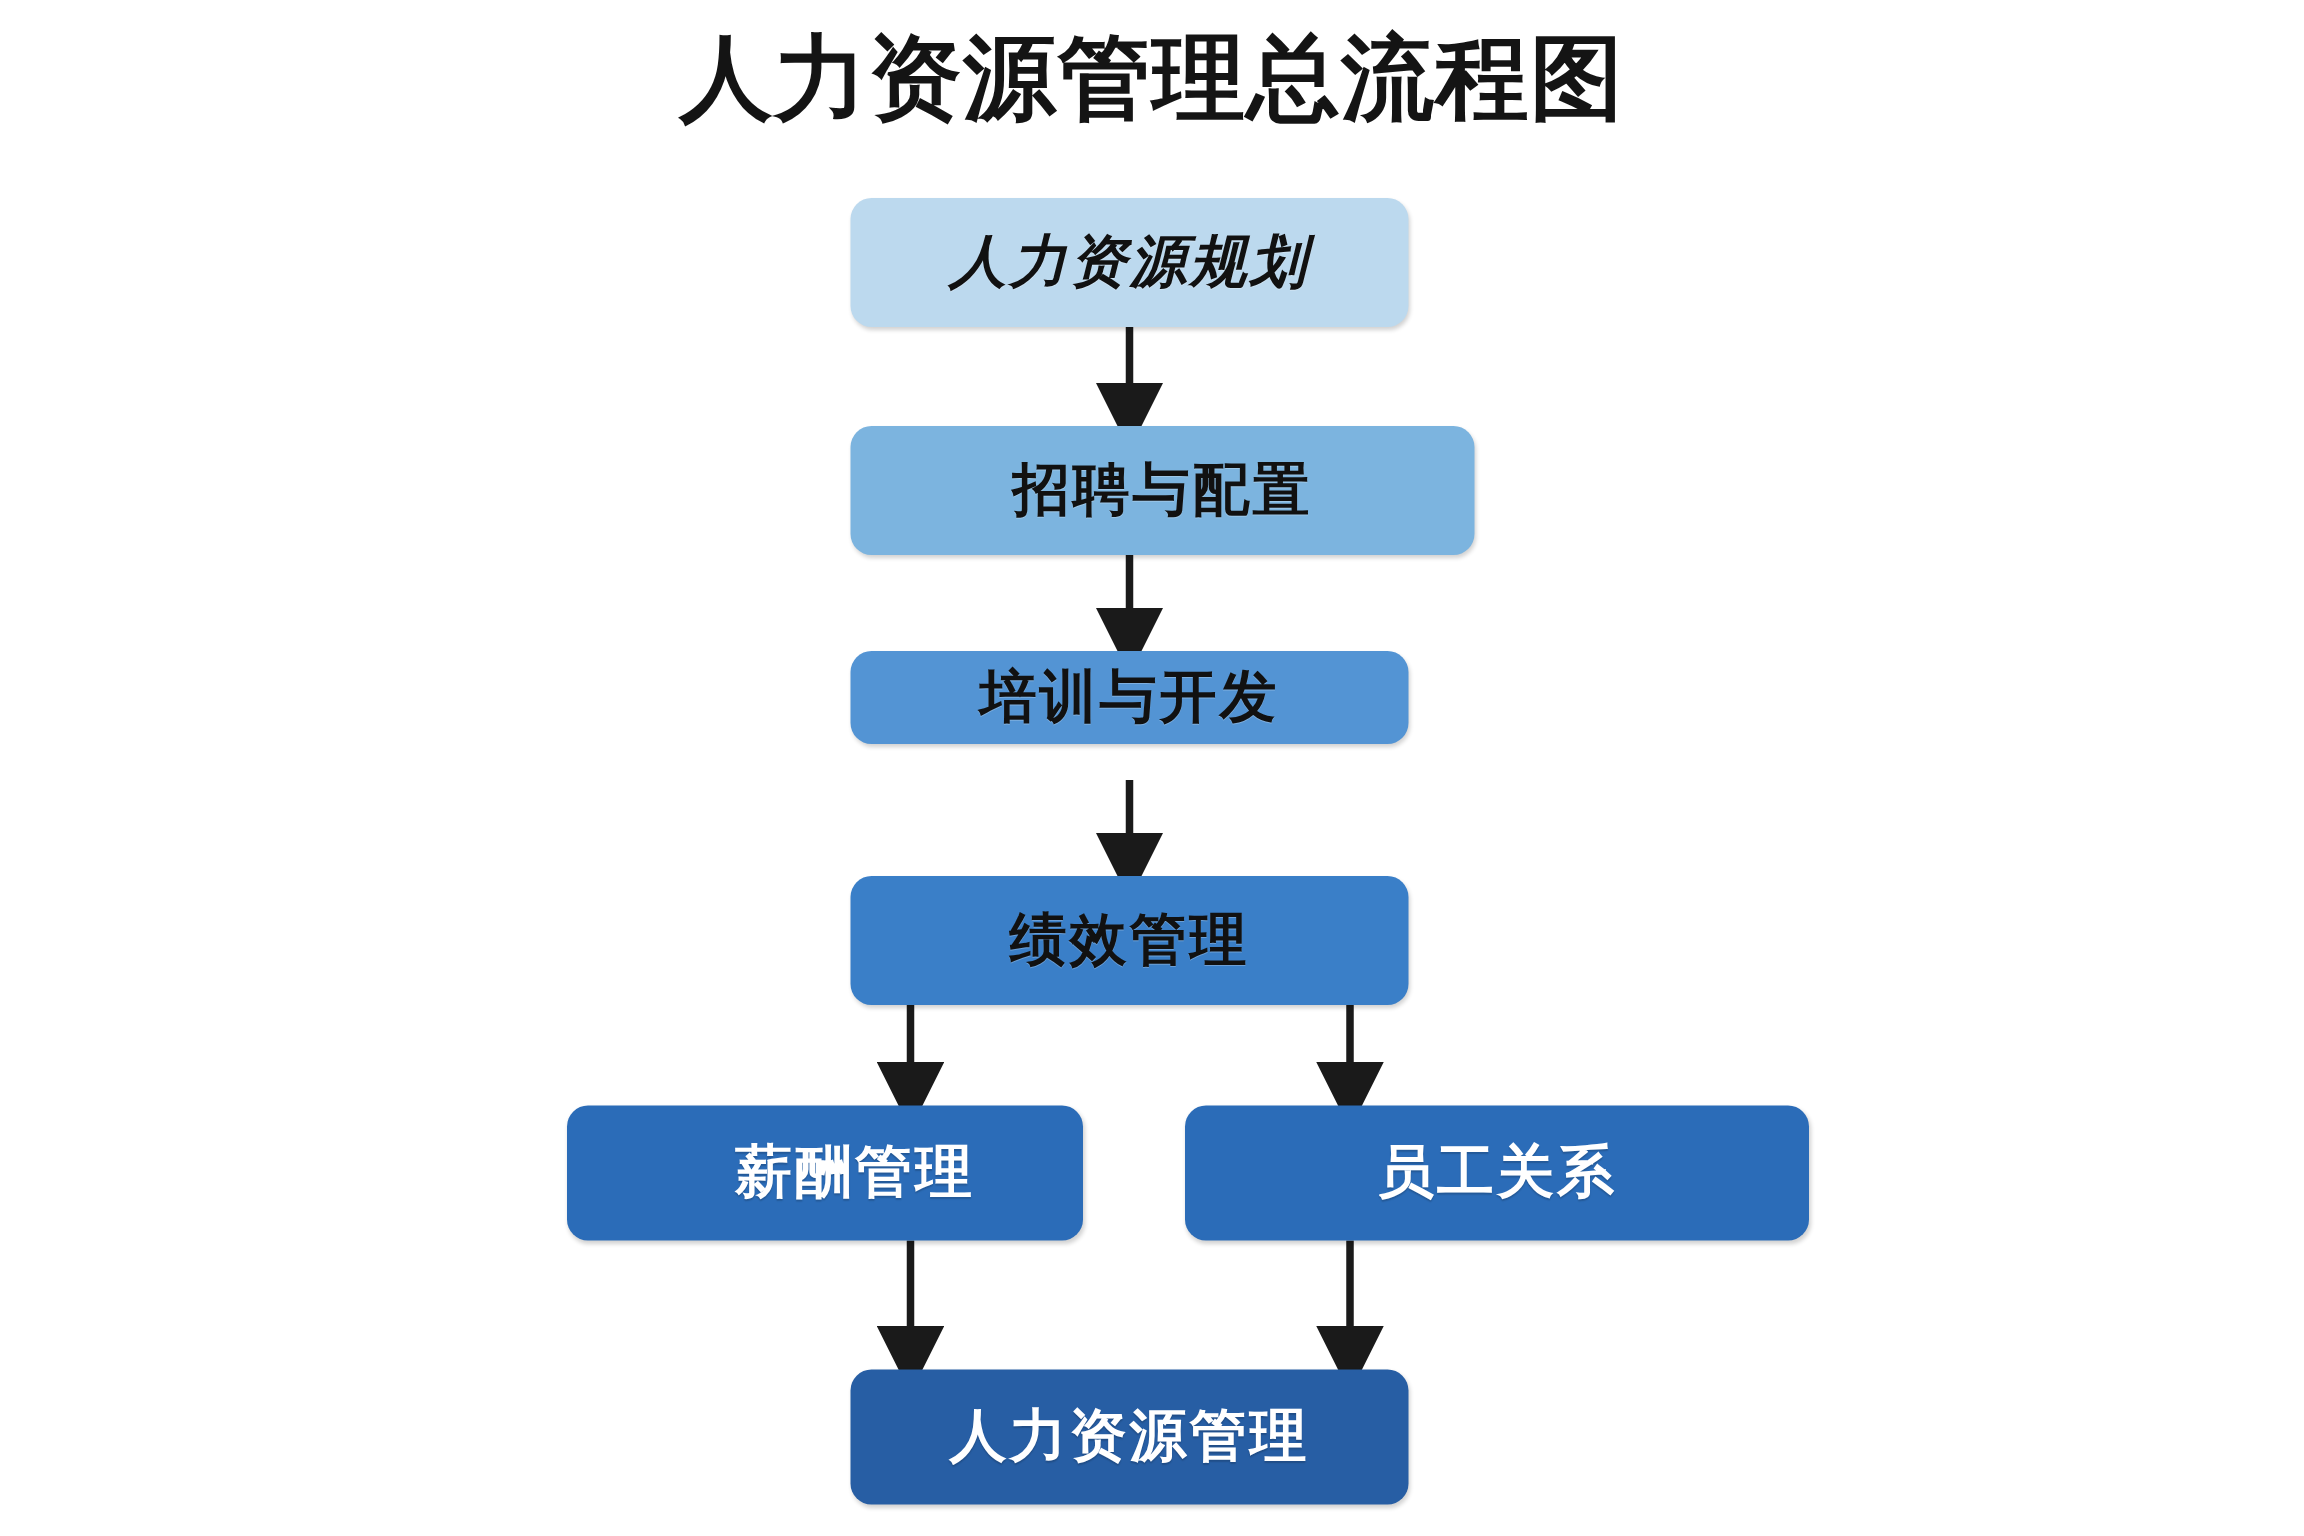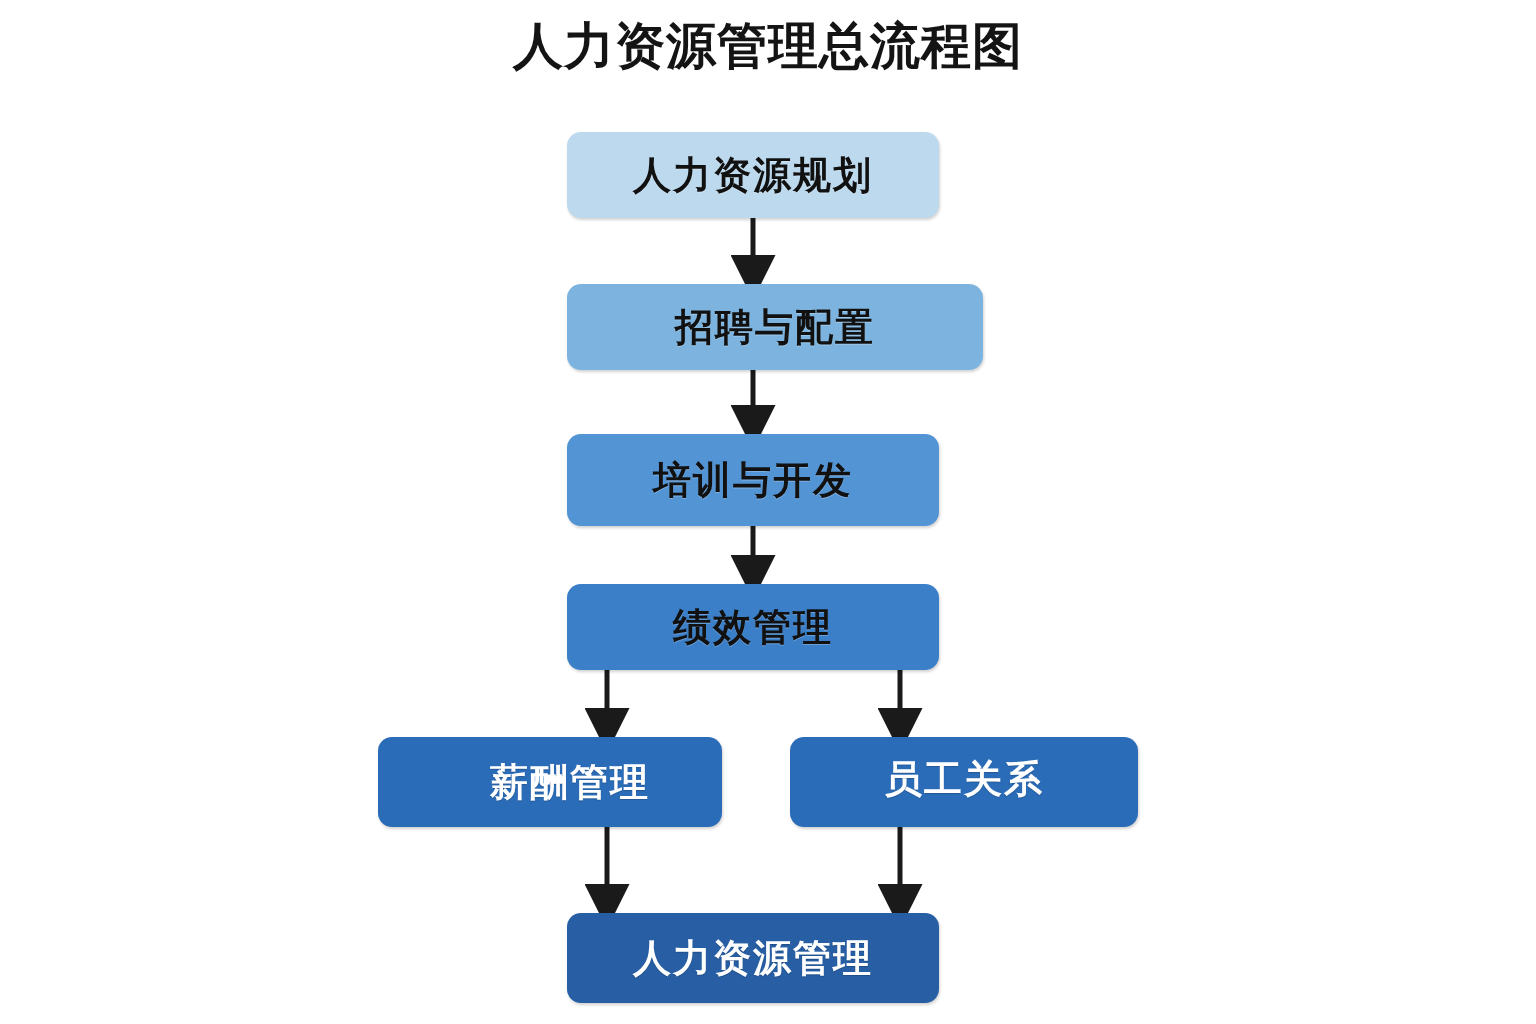--- a/index.html
+++ b/index.html
@@ -21,21 +21,21 @@
     background: #ffffff;
   }
 
   
   #chart-title {
     position: absolute;
     left: 0;
     top: 16px;
     width: 1536px;
     text-align: center;
-    font-size: 50px;
+    font-size: 62px;
     font-weight: 700;
     color: #141414;
     letter-spacing: 1px;
     line-height: 1.2;
     white-space: nowrap;
   }
 
   
   .node {
     position: absolute;
@@ -52,24 +52,24 @@
     letter-spacing: 2px;
     line-height: 1;
     white-space: nowrap;
   }
   .dark-text  { color: #111111; text-shadow: 0 1px 0 rgba(255,255,255,0.25); }
   .light-text { color: #ffffff; text-shadow: 0 1px 1px rgba(0,0,0,0.18); }
 
   
   #node-0 { left: 567px; top: 132px; width: 372px; height: 86px; }
   #node-1 { left: 567px; top: 284px; width: 416px; height: 86px; }
-  #node-2 { left: 567px; top: 434px; width: 372px; height: 92px; }
+  #node-2 { left: 567px; top: 434px; width: 372px; height: 62px; }
   #node-3 { left: 567px; top: 584px; width: 372px; height: 86px; }
   #node-4 { left: 378px; top: 737px; width: 344px; height: 90px; }
-  #node-5 { left: 790px; top: 737px; width: 348px; height: 90px; font-family: Liberation Mono, monospace; }
+  #node-5 { left: 790px; top: 737px; width: 416px; height: 90px; }
   #node-6 { left: 567px; top: 913px; width: 372px; height: 90px; }
 
   
   #connectors {
     position: absolute;
     left: 0;
     top: 0;
     width: 1536px;
     height: 1024px;
     pointer-events: none;
@@ -97,21 +97,21 @@
 
     <line x1="607" y1="670" x2="607" y2="729" stroke="#1a1a1a" stroke-width="5" marker-end="url(#arrowhead)"></line>
 
     <line x1="900" y1="670" x2="900" y2="729" stroke="#1a1a1a" stroke-width="5" marker-end="url(#arrowhead)"></line>
 
     <line x1="607" y1="827" x2="607" y2="905" stroke="#1a1a1a" stroke-width="5" marker-end="url(#arrowhead)"></line>
 
     <line x1="900" y1="827" x2="900" y2="905" stroke="#1a1a1a" stroke-width="5" marker-end="url(#arrowhead)"></line>
   </svg>
 
-  <div class="node" id="node-0" style="background: rgb(188, 217, 238);">
+  <div class="node" id="node-0" style="background: rgb(188, 217, 238); font-style: italic;">
     <span class="node-label dark-text">人力资源规划</span>
   </div>
 
   <div class="node" id="node-1" style="background: rgb(124, 180, 223);">
     <span class="node-label dark-text">招聘与配置</span>
   </div>
 
   <div class="node" id="node-2" style="background: rgb(83, 148, 212);">
     <span class="node-label dark-text">培训与开发</span>
   </div>

